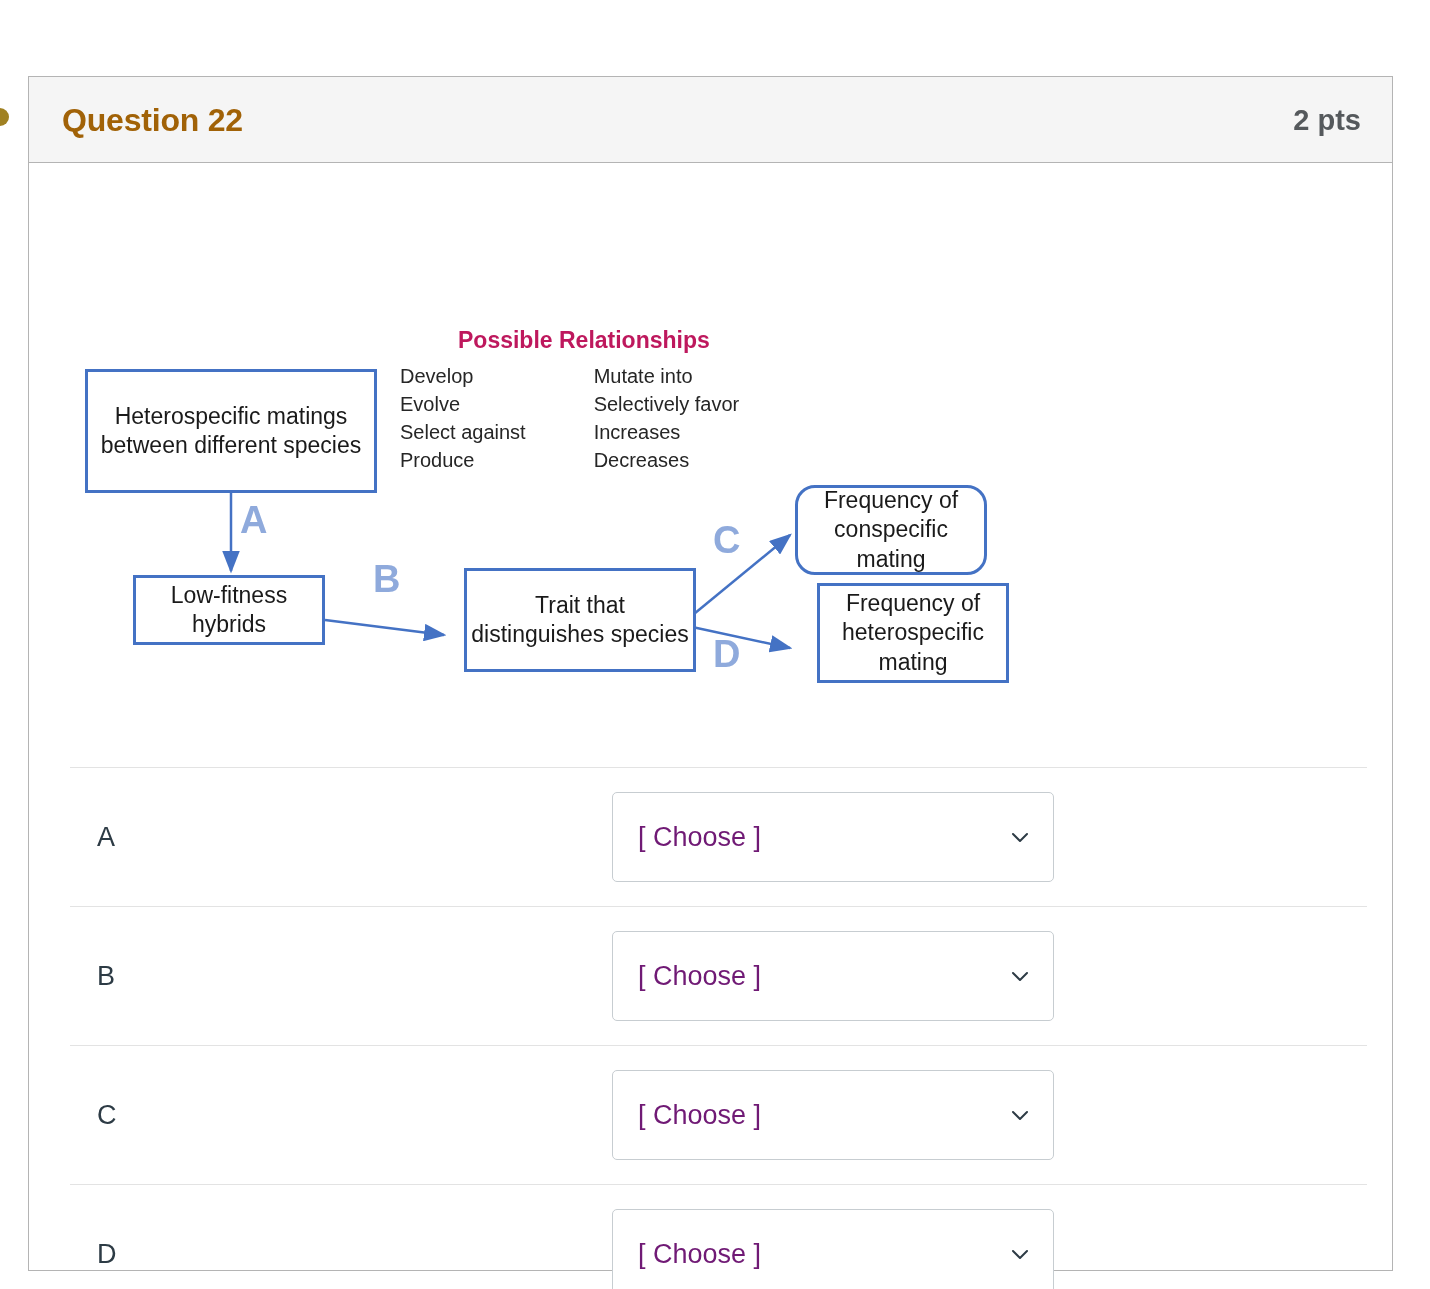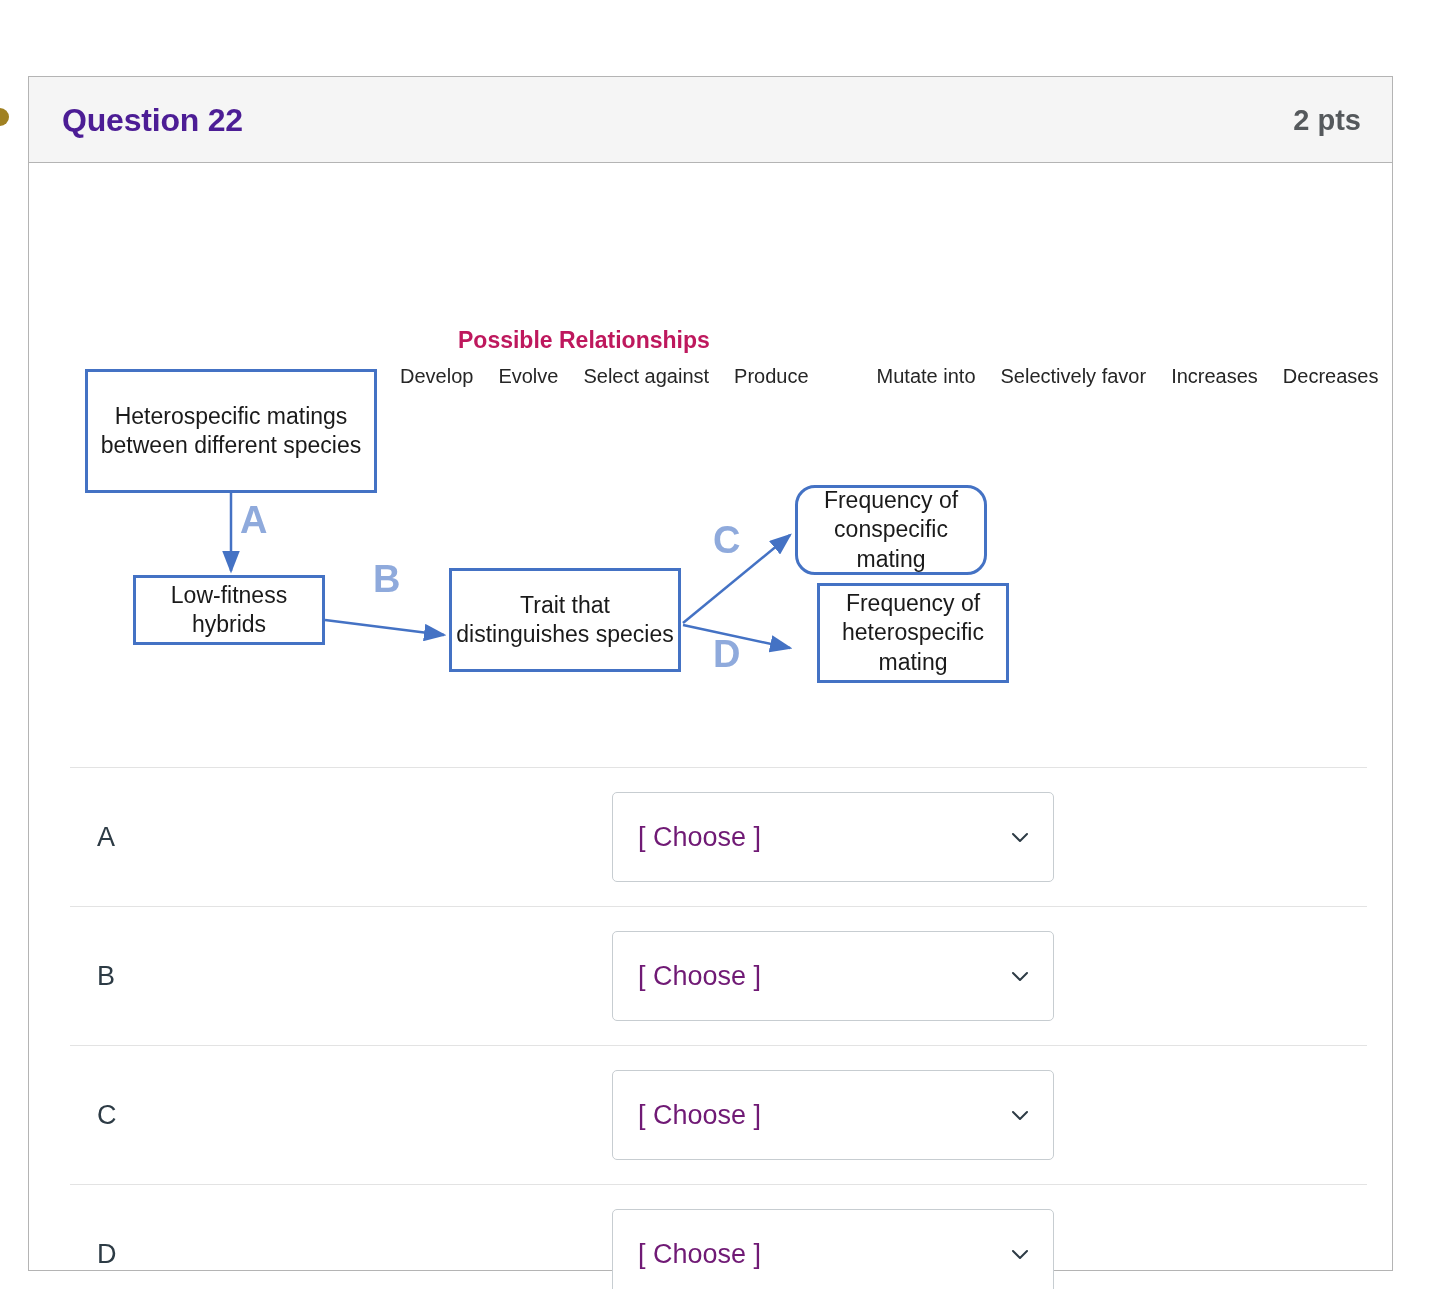--- a/index.html
+++ b/index.html
@@ -50,21 +50,21 @@
     box-sizing: border-box;
   }
 
   .question-title {
     position: absolute;
     left: 33px;
     top: 50%;
     transform: translateY(-50%);
     font-size: 32px;
     font-weight: bold;
-    color: #4c1d95;
+    color: #a16207;
     letter-spacing: -0.2px;
   }
 
   .question-points {
     position: absolute;
     right: 31px;
     top: 50%;
     transform: translateY(-50%);
     font-size: 29px;
     font-weight: bold;
@@ -101,21 +101,21 @@
     justify-content: center;
     text-align: center;
     color: #1a1a1a;
     font-size: 23px;
     line-height: 1.28;
     font-family: "Liberation Sans", sans-serif;
   }
 
   .box-heterospecific { left: 30px;  top: 46px;  width: 292px; height: 124px; }
   .box-lowfitness     { left: 78px;  top: 252px; width: 192px; height: 70px;  }
-  .box-trait          { left: 394px; top: 245px; width: 232px; height: 104px; }
+  .box-trait          { left: 409px; top: 245px; width: 232px; height: 104px; }
   .box-conspecific    { left: 740px; top: 162px; width: 192px; height: 90px; border-radius: 20px;  }
   .box-heterofreq     { left: 740px; top: 260px; width: 192px; height: 100px; margin-left: 22px; }
 
   .arrow-label {
     position: absolute;
     color: #8faadc;
     font-weight: bold;
     font-size: 38px;
     font-family: "Liberation Sans", sans-serif;
     line-height: 1;
@@ -141,21 +141,21 @@
     color: #be185d;
     white-space: nowrap;
   }
   .legend-cols {
     position: absolute;
     top: 42px;
     left: 0;
     display: flex;
     gap: 68px;
   }
-  .legend-col { display: flex; flex-direction: row; gap: 25px; justify-content: flex-end; }
+  .legend-col { display: flex; flex-direction: column; gap: 6px; justify-content: flex-end; }
   .legend-item {
     font-size: 20px;
     color: #262626;
     white-space: nowrap;
     line-height: 1.1;
   }
 
   
   .answers {
     position: absolute;

